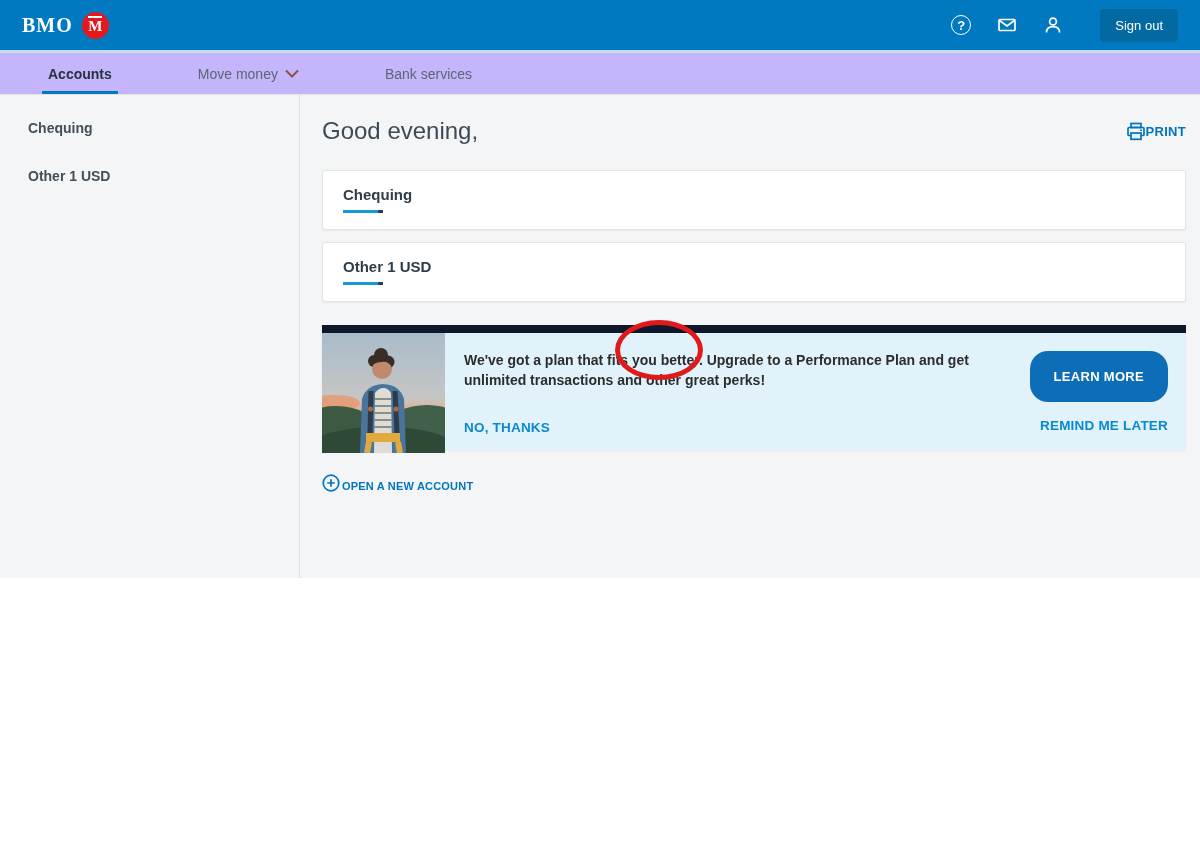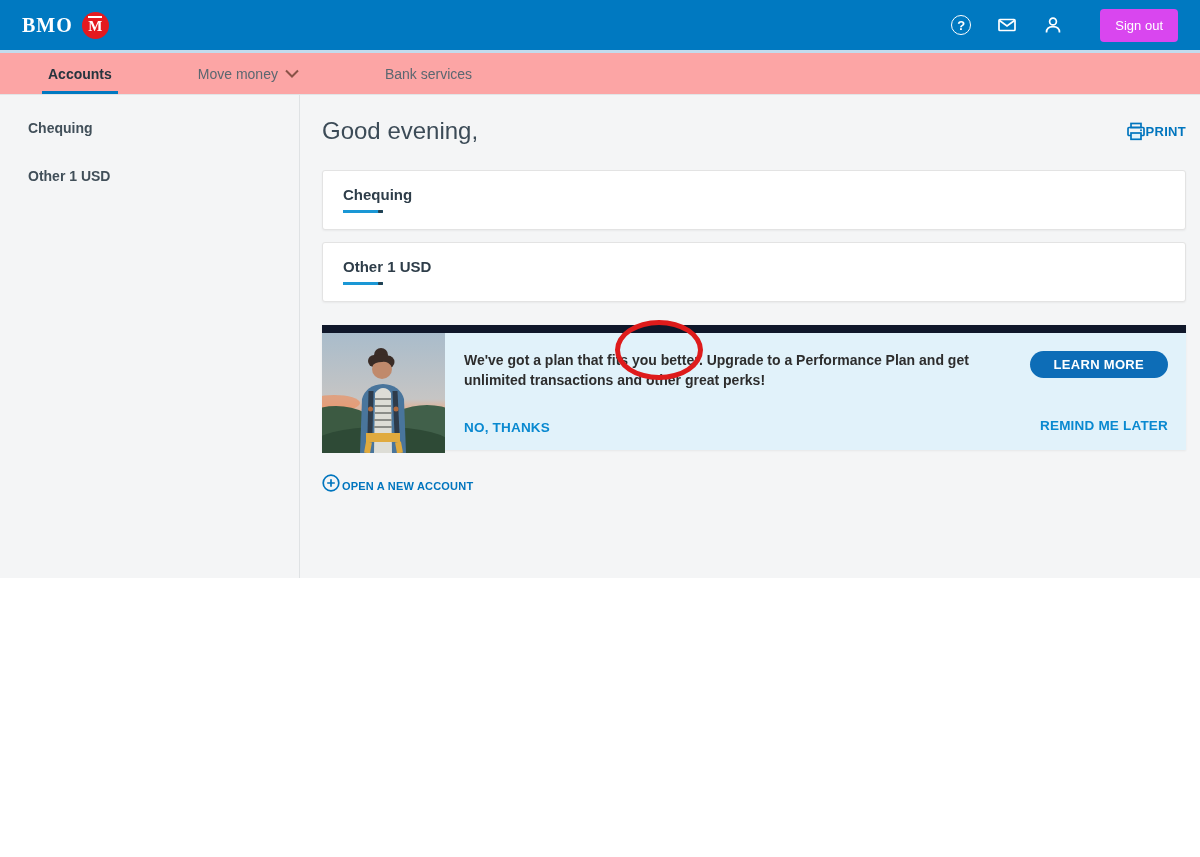--- a/index.html
+++ b/index.html
@@ -16,26 +16,26 @@
   .roundel { width: 27px; height: 27px; border-radius: 50%; background: #e4191f;
     display: flex; align-items: center; justify-content: center; }
   .roundel span { font-family: "Liberation Serif", serif; font-weight: bold; color: #ffffff;
     font-size: 15px; line-height: 1; border-top: 2px solid #ffffff; padding-top: 1px; }
   .header-right { margin-left: auto; display: flex; align-items: center; gap: 24px; }
   .hdr-icon { width: 22px; height: 22px; display: inline-flex; align-items: center;
     justify-content: center; cursor: pointer; }
   .help-circle { width: 20px; height: 20px; border: 1.7px solid #ffffff; border-radius: 50%;
     color: #ffffff; font-size: 13px; font-weight: bold; display: flex; align-items: center;
     justify-content: center; }
-  .signout-btn { margin-left: 12px; background: #d946ef; color: #ffffff; border: none;
+  .signout-btn { margin-left: 12px; background: #0369a1; color: #ffffff; border: none;
     font-family: "Liberation Sans", sans-serif; font-size: 13px; padding: 9px 15px;
     border-radius: 4px; cursor: pointer; }
 
   
-  .nav-bar { height: 42px; background: #fca5a5; border-bottom: 1px solid #e2e5e7;
+  .nav-bar { height: 42px; background: #c4b5fd; border-bottom: 1px solid #e2e5e7;
     display: flex; align-items: stretch; padding-left: 42px; }
   .nav-tab { display: flex; align-items: center; gap: 7px; position: relative;
     padding: 0 6px; margin-right: 74px; font-size: 14px; color: #5b6770; cursor: pointer; }
   .nav-tab.active { color: #26343e; font-weight: bold; }
   .nav-tab.active::after { content: ""; position: absolute; left: 0; right: 0; bottom: 0;
     height: 3px; background: #0079c1; }
   .chevron-down { width: 14px; height: 9px; }
 
   
   .content { display: flex; height: 483px; background: #f4f5f6; }
@@ -71,21 +71,21 @@
     justify-content: space-between; padding: 17px 0 15px 19px; }
   .promo-message { max-width: 600px; font-size: 14px; font-weight: bold; color: #2d2d2d;
     line-height: 1.45; }
   .promo-link { background: none; border: none; font-family: "Liberation Sans", sans-serif;
     color: #0989d0; font-size: 13.5px; font-weight: bold; cursor: pointer; padding: 0;
     text-align: left; letter-spacing: .2px; }
   .promo-actions { width: 185px; flex: none; display: flex; flex-direction: column;
     align-items: flex-end; justify-content: space-between; padding: 18px 18px 17px 0; }
   .cta-btn { background: #0d6db7; color: #ffffff; border: none;
     font-family: "Liberation Sans", sans-serif; font-size: 13px; font-weight: bold;
-    padding: 6px 24px; border-radius: 18px; cursor: pointer; letter-spacing: .3px; }
+    padding: 18px 24px; border-radius: 18px; cursor: pointer; letter-spacing: .3px; }
 
   .open-account { margin-top: 24px; display: inline-flex; align-items: flex-end; gap: 2px;
     background: none; border: none; font-family: "Liberation Sans", sans-serif;
     color: #0075be; font-size: 11px; font-weight: bold; cursor: pointer;
     letter-spacing: .2px; }
 
   
   .annotation-ellipse { position: absolute; left: 315px; top: 225px; width: 88px;
     height: 60px; border: 5px solid #de1b1b; border-radius: 50%; pointer-events: none; }
 </style>

